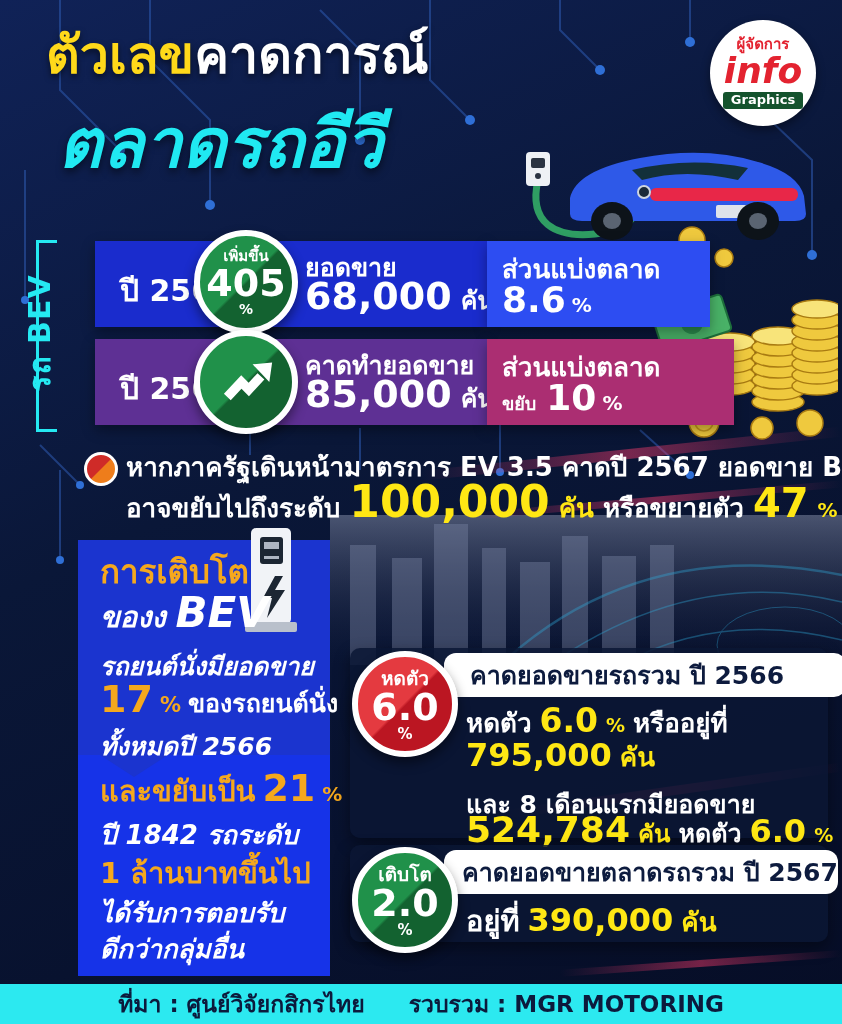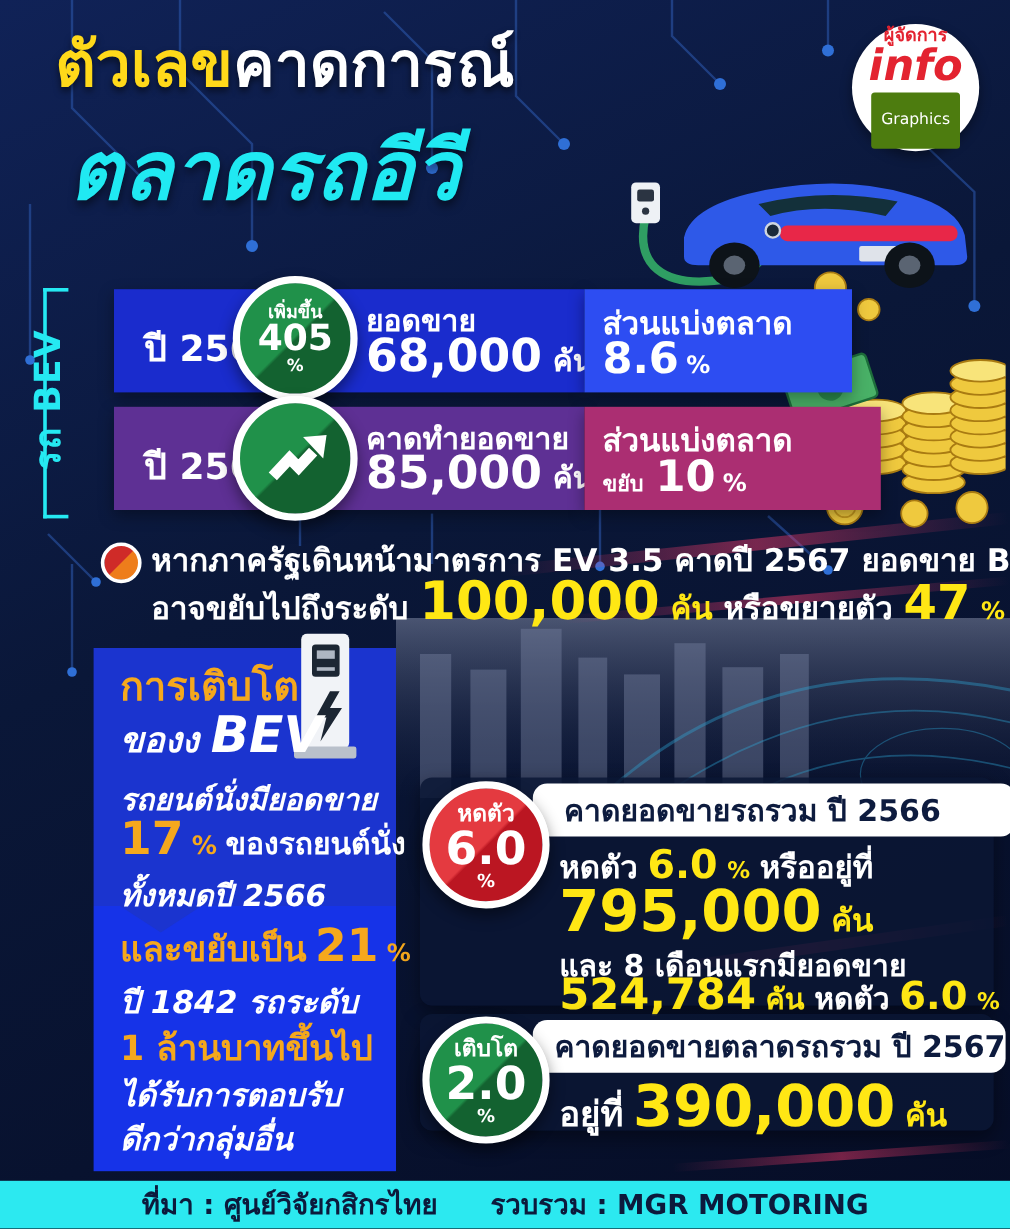--- a/index.html
+++ b/index.html
@@ -12,38 +12,38 @@
   svg{display:block;}
 
   
   .title1{left:46px;top:20px;font-size:52px;font-weight:800;line-height:1.35;white-space:nowrap;text-shadow:0 3px 6px rgba(0,0,0,.55);}
   .t-yellow{color:#ffd91a;}
   .t-white{color:#ffffff;}
   .title2{left:58px;top:100px;font-size:68px;font-weight:800;font-style:italic;color:#20e9f2;line-height:1.3;white-space:nowrap;text-shadow:0 4px 8px rgba(0,0,0,.55);}
   .logo{right:26px;top:20px;width:106px;height:106px;border-radius:50%;background:#fff;display:flex;flex-direction:column;align-items:center;justify-content:center;box-shadow:0 4px 10px rgba(0,0,0,.4);}
   .logo .brand{color:#e32330;font-size:15px;font-weight:700;line-height:1;margin-bottom:0px;}
   .logo .info{color:#e32330;font-size:36px;font-weight:800;font-style:italic;line-height:1.05;}
-  .logo .graphics{background:#4d7c0f;color:#fff;font-size:13px;font-weight:400;padding:15px 8px;border-radius:3px;margin-top:3px;line-height:1.3;}
+  .logo .graphics{background:#14532d;color:#fff;font-size:13px;font-weight:700;padding:0 8px;border-radius:3px;margin-top:3px;line-height:1.3;}
 
   
   .side-bracket{left:36px;top:240px;width:18px;height:186px;border-left:3px solid #25e9f2;border-top:3px solid #25e9f2;border-bottom:3px solid #25e9f2;}
   .side-label{left:16px;top:426px;width:186px;text-align:center;transform:rotate(-90deg);transform-origin:0 0;color:#25e9f2;font-size:30px;font-weight:800;letter-spacing:1px;white-space:nowrap;}
   .row-main{left:95px;width:392px;height:86px;box-shadow:0 5px 12px rgba(0,0,0,.35);}
   #row1-main{top:241px;background:#1a2ccd;}
   #row2-main{top:339px;background:#5e3094;}
   .share-box{left:487px;height:86px;color:#fff;box-shadow:0 5px 12px rgba(0,0,0,.35);}
   #share1{top:241px;width:223px;background:#2d4df2;}
   #share2{top:339px;width:247px;background:#ab2e72;}
   .year{color:#fff;font-size:30px;font-weight:800;white-space:nowrap;}
   .badge{border-radius:50%;border:6px solid #fff;display:flex;flex-direction:column;align-items:center;justify-content:center;color:#fff;box-shadow:0 6px 12px rgba(0,0,0,.45);}
   .badge-green{background:linear-gradient(135deg,#20914a 49%,#136230 51%);}
   #badge1{left:194px;top:230px;width:92px;height:92px;}
   #badge2{left:194px;top:330px;width:92px;height:92px;}
   .b-top{font-size:15px;font-weight:700;line-height:1.4;margin-bottom:-3px;}
-  .b-val{font-size:30px;font-weight:800;line-height:1;}
+  .b-val{font-size:38px;font-weight:800;line-height:1;}
   .b-unit{font-size:14px;font-weight:700;line-height:1.1;}
   .sales-label{color:#fff;font-size:25px;font-weight:800;white-space:nowrap;}
   .sales-value{display:flex;align-items:baseline;gap:9px;color:#fff;white-space:nowrap;}
   .sales-value .num{font-size:38px;font-weight:800;line-height:1;}
   .sales-value .unit{font-size:25px;font-weight:800;}
   .share-label{color:#fff;font-size:26px;font-weight:800;white-space:nowrap;}
   .share-value{display:flex;align-items:baseline;gap:6px;color:#fff;white-space:nowrap;}
   .share-value .num{font-size:36px;font-weight:800;line-height:1;}
   .share-value .unit{font-size:20px;font-weight:800;}
   .share-value .pre{font-size:18px;font-weight:800;margin-right:4px;}
@@ -93,21 +93,21 @@
   #pillA{left:444px;top:653px;width:376px;height:44px;padding-left:26px;}
   #pillB{left:444px;top:850px;width:376px;height:44px;padding-left:18px;}
   .badge-red{background:linear-gradient(135deg,#e43a40 49%,#bb1622 51%);}
   #badgeA{left:352px;top:651px;width:94px;height:94px;}
   #badgeB{left:352px;top:847px;width:94px;height:94px;z-index:3;}
   .badge .b-lab{font-size:19px;font-weight:800;line-height:1.4;margin-bottom:-4px;}
   .badge .b-num{font-size:38px;font-weight:800;line-height:1;}
   .badge .b-pc{font-size:15px;font-weight:800;line-height:1.1;}
   .card-line{display:flex;align-items:baseline;gap:8px;white-space:nowrap;}
   .cw{color:#fff;font-size:26px;font-weight:800;}
-  .cy-big{color:#ffe714;font-size:48px;font-weight:800;line-height:1;}
+  .cy-big{color:#ffe714;font-size:32px;font-weight:800;line-height:1;}
   .cy-mid{color:#ffe714;font-size:33px;font-weight:800;line-height:1;}
   .cy-u{color:#ffe714;font-size:26px;font-weight:800;}
   .cy-pu{color:#ffe714;font-size:19px;font-weight:800;}
   #lA1{left:466px;top:702px;}
   #lA2{left:466px;top:736px;}
   #lA3{left:466px;top:784px;}
   #lA4{left:466px;top:812px;}
   #lB1{left:466px;top:898px;}
 
   

